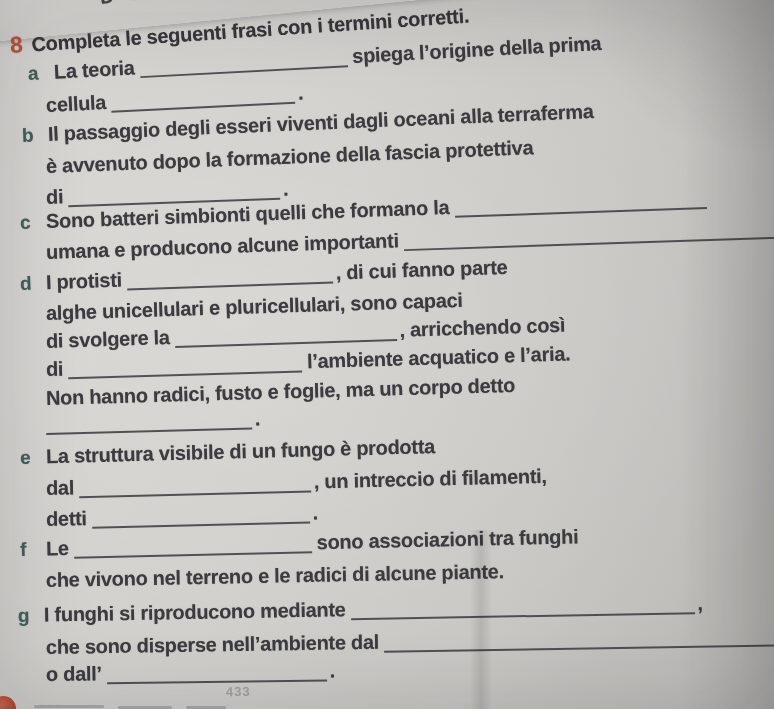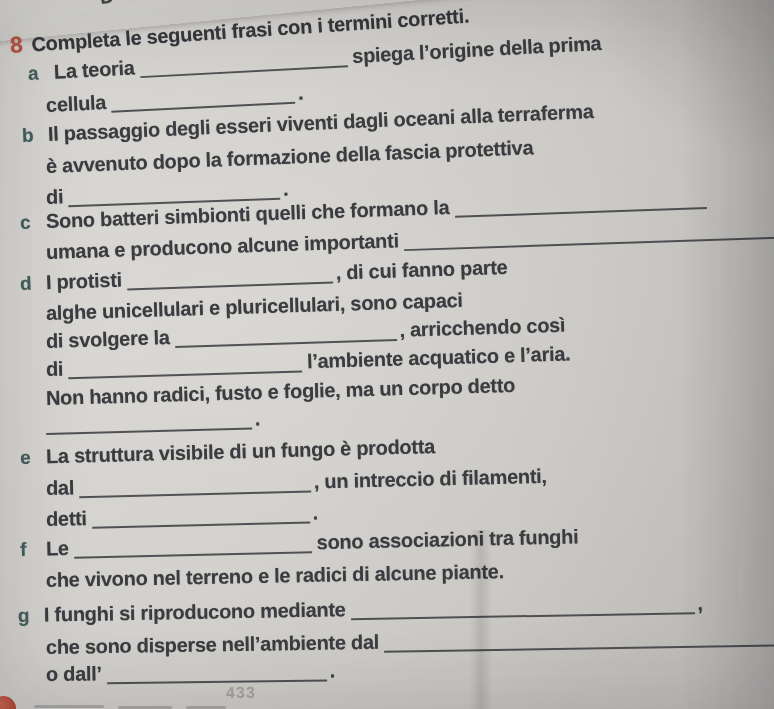--- a/index.html
+++ b/index.html
@@ -54,21 +54,21 @@
   .title-text{color:#35353a;}
   .blank{
     display:inline-block;height:4px;
     border-bottom:2px solid rgba(58,58,64,0.85);
     margin:0 5px -4px 5px;
   }
   .after-blank{margin-left:-2px;}
   .fragment{color:#55555a;font-size:19px;}
   .fragment .letter{color:#46464b;width:30px;}
   .ghost{
-    position:absolute;font-size:16px;color:rgba(110,108,102,0.45);
+    position:absolute;font-size:13px;color:rgba(110,108,102,0.45);
     letter-spacing:1px;text-shadow:none;
   }
   .next-badge{
     position:absolute;left:-9px;top:696px;width:25px;height:25px;border-radius:50%;
     background:radial-gradient(circle at 40% 35%, #cd6752, #b0402f 75%);
   }
   .bottom-smudge{position:absolute;background:rgba(80,80,85,0.30);height:3px;border-radius:2px;}
 </style>
 </head>
 <body>

